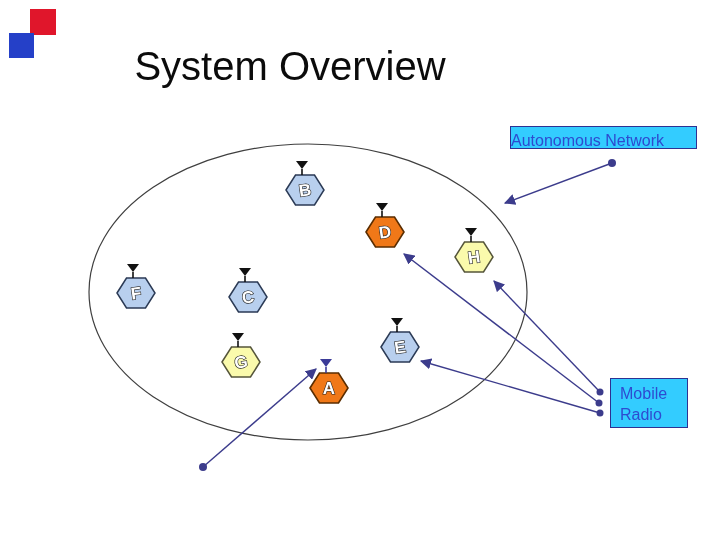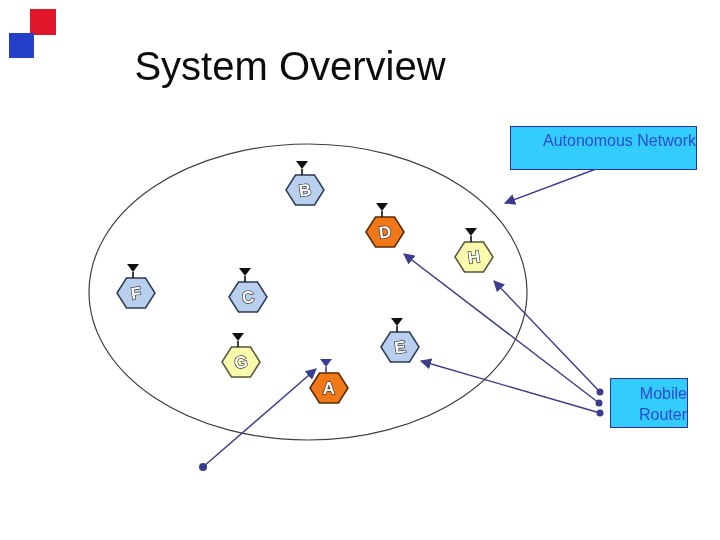--- a/index.html
+++ b/index.html
@@ -10,24 +10,24 @@
   .corner-square{position:absolute;}
   .sq-red{left:30px;top:9px;width:26px;height:26px;background:#E0162B;}
   .sq-blue{left:9px;top:33px;width:25px;height:25px;background:#2540C8;}
   .slide-title{
     position:absolute;left:0;top:44px;width:580px;text-align:center;
     font-size:40px;color:#0b0b0b;letter-spacing:0px;
   }
   .diagram-svg{position:absolute;left:0;top:0;}
   .label-box{
     position:absolute;background:#33CCFF;border:1px solid #2E3192;
-    color:#2E4BD0;font-size:16px;box-sizing:border-box;text-align:right;
+    color:#2E4BD0;font-size:16px;box-sizing:border-box;
   }
-  .label-autonomous{left:510px;top:126px;width:187px;height:44px;
-    line-height:27px;text-align:right;}
+  .label-autonomous{left:510px;top:126px;width:187px;height:23px;
+    line-height:27px;text-align:left;}
   .label-mobile{left:610px;top:378px;width:78px;height:50px;
     padding:4px 0 0 9px;line-height:21px;}
   .label-radio{left:165px;top:473px;width:123px;height:32px;
     line-height:30px;text-align:center;}
   .node-letter{
     font-family:"Liberation Sans",sans-serif;font-size:17px;font-weight:bold;
     paint-order:stroke;text-anchor:middle;
   }
 </style>
 </head>
@@ -102,17 +102,17 @@
     <line x1="326" y1="367" x2="326" y2="373" stroke-width="1.6" stroke="#3B3B98"></line>
     <text x="329" y="394" class="node-letter" stroke-width="1.2" fill="#FFFFFF" stroke="#222222">A</text>
   </svg>
 
   <div class="label-box label-autonomous">
     <span>Autonomous Network</span>
   </div>
 
   <div class="label-box label-mobile">
     <div>Mobile</div>
-    <div>Router</div>
+    <div>Radio</div>
   </div>
 
 
 </div>
 
 </body></html>

